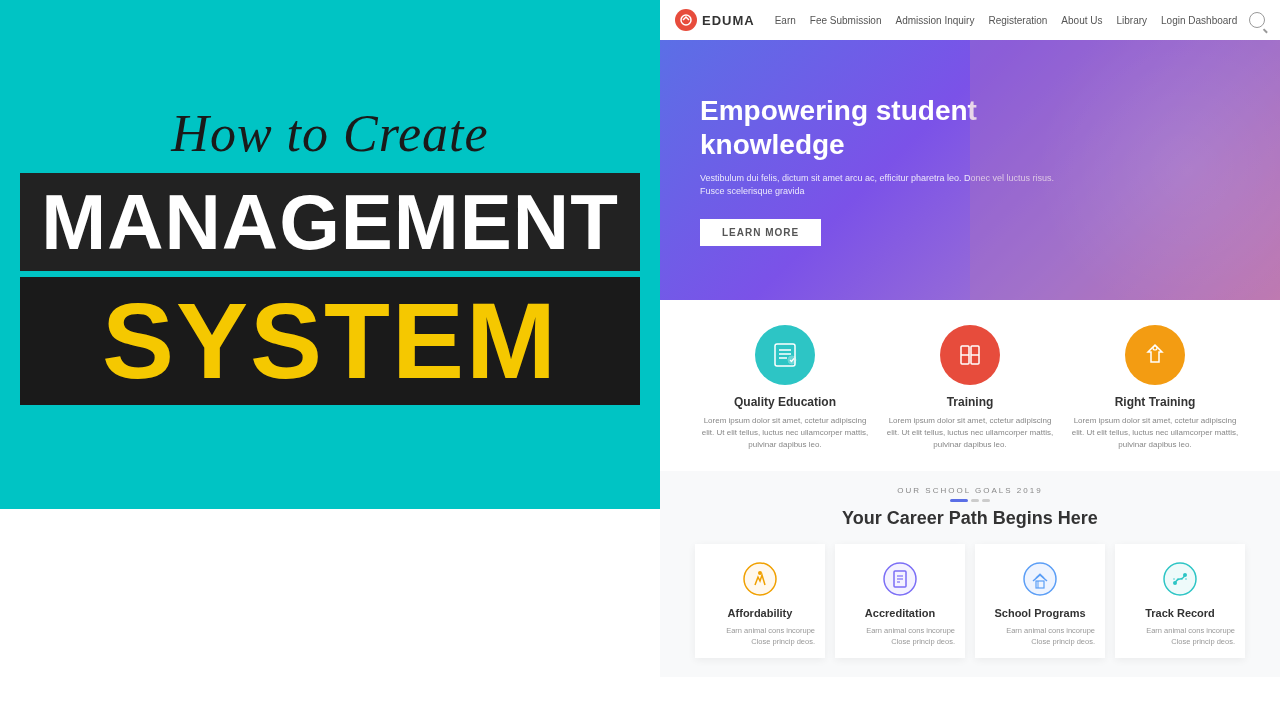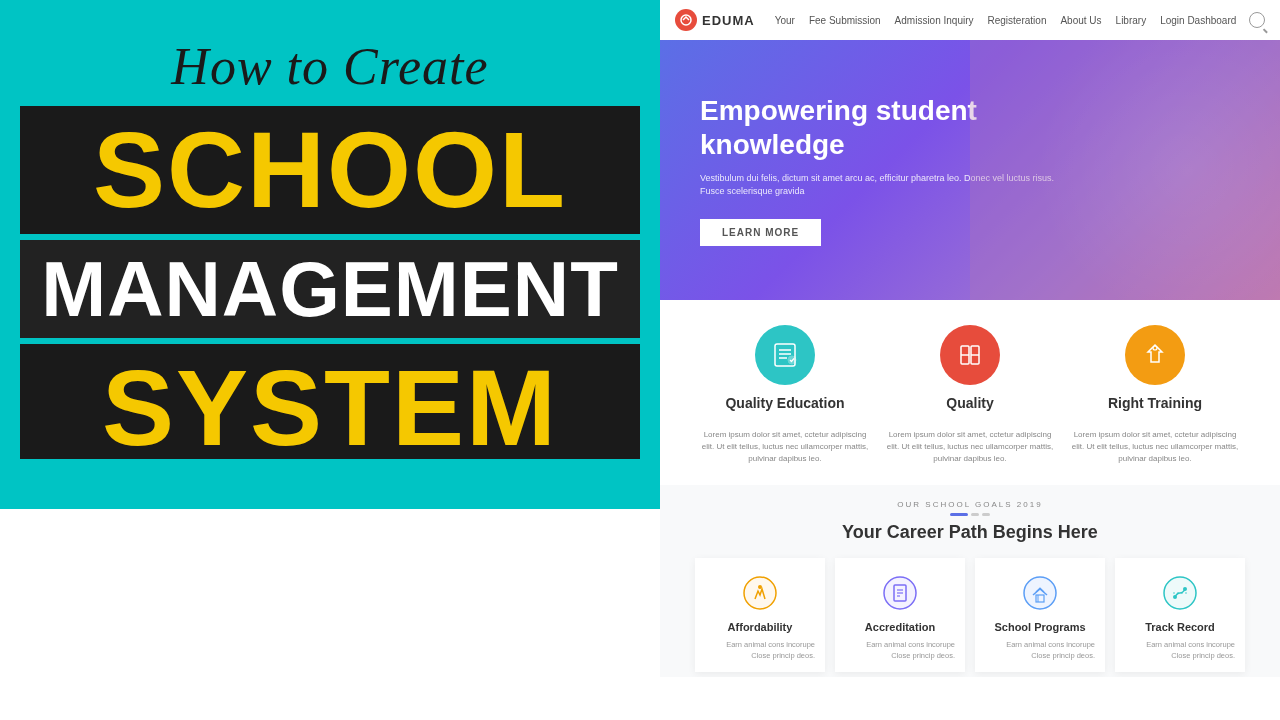--- a/index.html
+++ b/index.html
@@ -217,24 +217,24 @@
       border-radius: 50%;
       display: flex;
       align-items: center;
       justify-content: center;
       margin-bottom: 10px;
     }
     .feature-icon.teal { background: #2dc5c5; }
     .feature-icon.red { background: #e74c3c; }
     .feature-icon.orange { background: #f39c12; }
     .feature-title {
-      font-size: 14px;
+      font-size: 12px;
       font-weight: bold;
       color: #333;
-      margin-bottom: 18px;
+      margin-bottom: 6px;
     }
     .feature-desc {
       font-size: 8px;
       color: #888;
       text-align: center;
       line-height: 1.5;
     }
 
     
     .career-section {
@@ -308,23 +308,20 @@
     }
 
     
     svg { display: block; }
   </style>
 </head>
 <body>
 
 <div class="left-panel">
   <div class="how-to-create">How to Create</div>
-  <div class="school-block">
-    <div class="line1">SCHOOL</div>
-  </div>
   <div class="management-block">
     <div class="line2">MANAGEMENT</div>
   </div>
   <div class="system-block">
     <div class="line3">SYSTEM</div>
   </div>
   <div class="bottom-teal"></div>
 </div>
 
 <div class="right-panel">
@@ -333,21 +330,21 @@
     <div class="navbar-logo">
       <div class="navbar-logo-icon">
         <svg viewBox="0 0 14 14" fill="none">
           <circle cx="7" cy="7" r="5" stroke="white" stroke-width="1.5"></circle>
           <path d="M4 7 L7 4 L10 7" stroke="white" stroke-width="1.5" fill="none"></path>
         </svg>
       </div>
       <span class="navbar-logo-text">EDUMA</span>
     </div>
     <div class="navbar-links">
-      <span>Your</span>
+      <span>Earn</span>
       <span>Fee Submission</span>
       <span>Admission Inquiry</span>
       <span>Registeration</span>
       <span>About Us</span>
       <span>Library</span>
       <span>Login Dashboard</span>
     </div>
     <div class="navbar-search"></div>
   </nav>
 
@@ -374,21 +371,21 @@
 
     <div class="feature-card">
       <div class="feature-icon red">
         <svg width="30" height="30" viewBox="0 0 30 30" fill="none">
           <rect x="6" y="6" width="8" height="18" rx="1" stroke="white" stroke-width="1.5"></rect>
           <rect x="16" y="6" width="8" height="18" rx="1" stroke="white" stroke-width="1.5"></rect>
           <line x1="6" y1="15" x2="14" y2="15" stroke="white" stroke-width="1.5"></line>
           <line x1="16" y1="15" x2="24" y2="15" stroke="white" stroke-width="1.5"></line>
         </svg>
       </div>
-      <div class="feature-title">Quality</div>
+      <div class="feature-title">Training</div>
       <div class="feature-desc">Lorem ipsum dolor sit amet, cctetur adipiscing elit. Ut elit tellus, luctus nec ullamcorper mattis, pulvinar dapibus leo.</div>
     </div>
 
     <div class="feature-card">
       <div class="feature-icon orange">
         <svg width="30" height="30" viewBox="0 0 30 30" fill="none">
           <path d="M15 5 L22 12 L19 12 L19 22 L11 22 L11 12 L8 12 Z" stroke="white" stroke-width="1.5" fill="none"></path>
           <circle cx="15" cy="8" r="2" stroke="white" stroke-width="1.2"></circle>
         </svg>
       </div>

